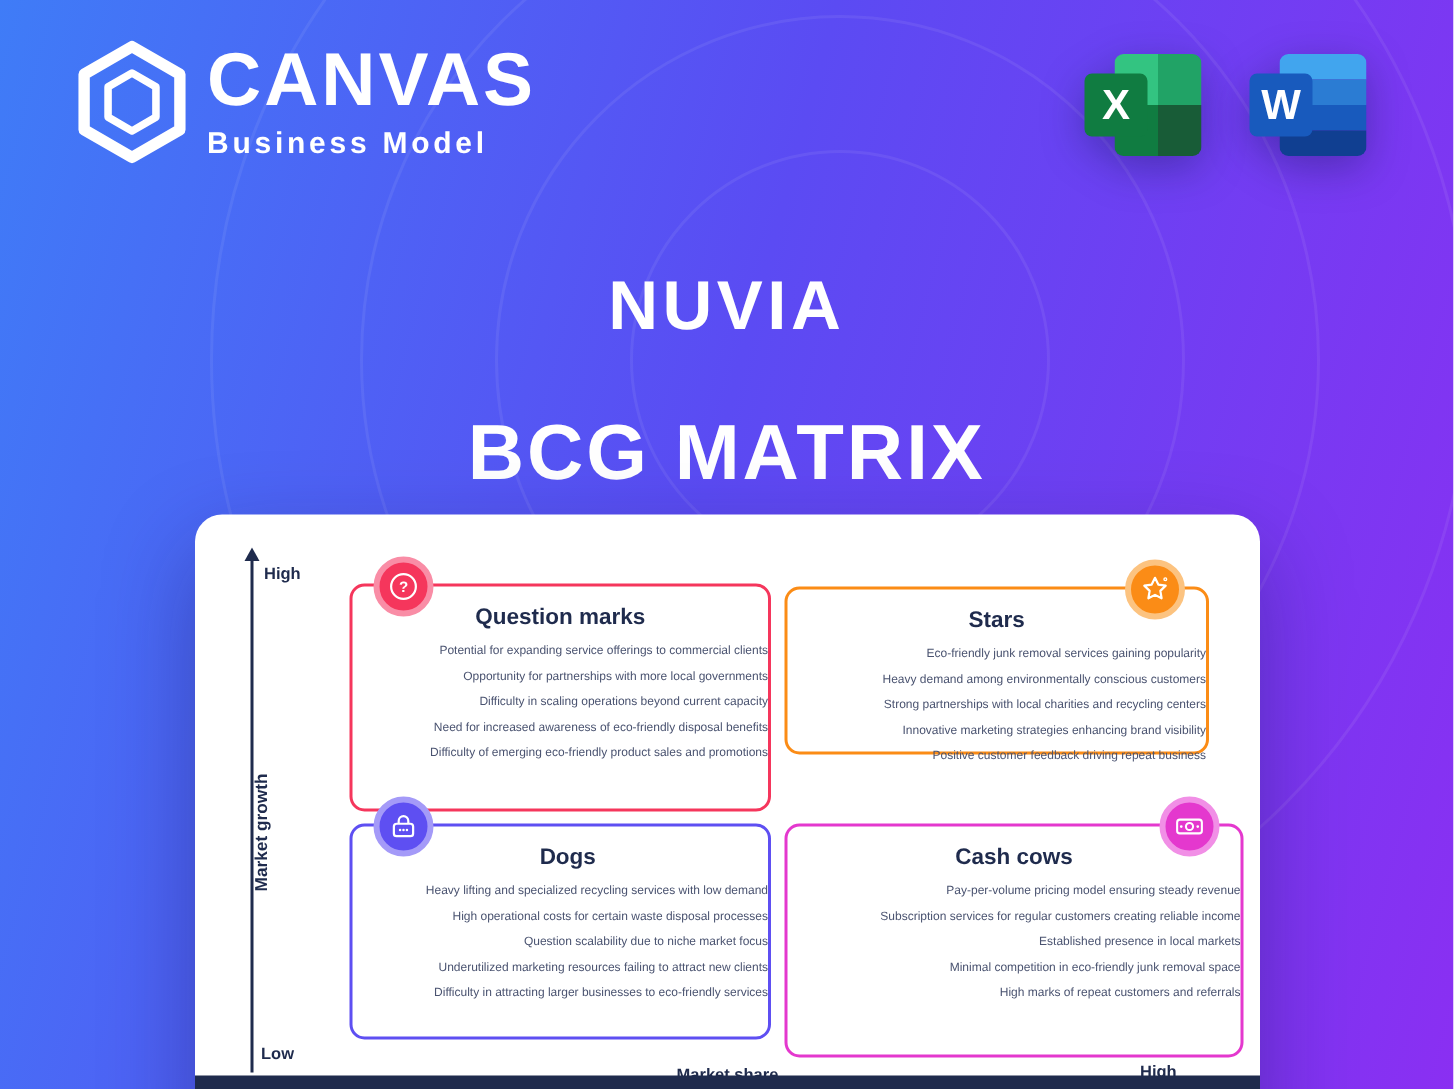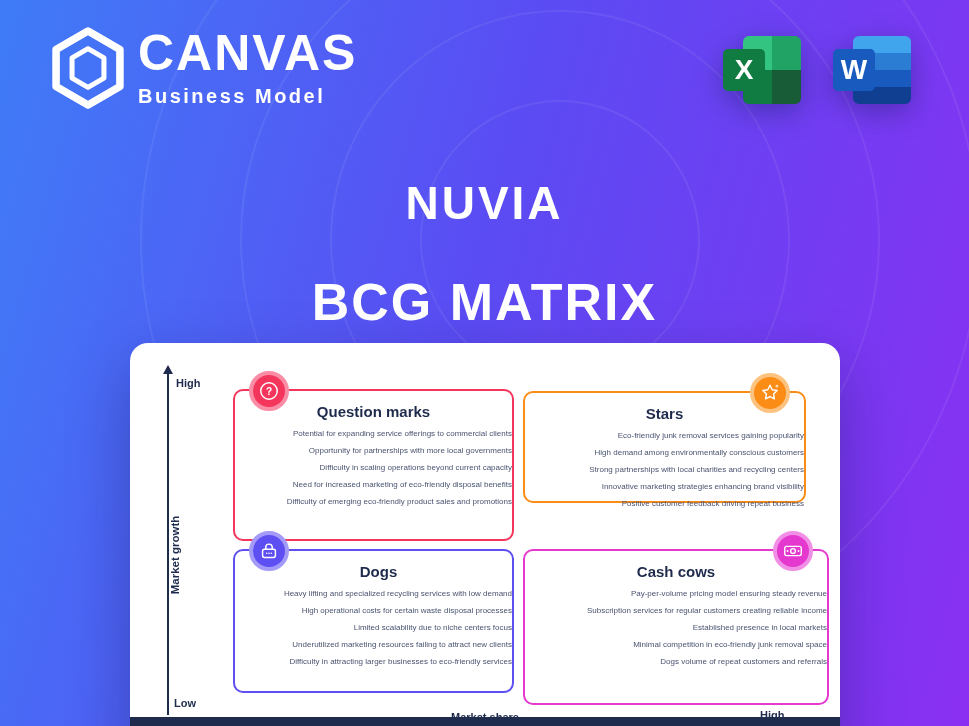--- a/index.html
+++ b/index.html
@@ -150,76 +150,76 @@
         <svg viewBox="0 0 24 24">
           <circle cx="12" cy="12" r="9" fill="none" stroke="#fff" stroke-width="1.6"></circle>
           <text x="12" y="16" text-anchor="middle" font-size="11" font-weight="bold" fill="#fff" font-family="Liberation Sans, sans-serif">?</text>
         </svg>
       </div>
       <h3 class="q-title">Question marks</h3>
       <ul class="q-items">
         <li>Potential for expanding service offerings to commercial clients</li>
         <li>Opportunity for partnerships with more local governments</li>
         <li>Difficulty in scaling operations beyond current capacity</li>
-        <li>Need for increased marketing of eco-friendly disposal benefits</li>
+        <li>Need for increased awareness of eco-friendly disposal benefits</li>
         <li>Difficulty of emerging eco-friendly product sales and promotions</li>
       </ul>
     </section>
 
     <section class="quadrant q2" style="--accent: #FB8C16; --ring: #FCC380;">
       <div class="icon-badge badge-right">
         <svg viewBox="0 0 24 24" fill="none" stroke="#fff" stroke-width="1.6" stroke-linejoin="round">
           <path d="M12 3.5l2.4 4.9 5.4.8-3.9 3.8.9 5.4-4.8-2.5-4.8 2.5.9-5.4L4.2 9.2l5.4-.8z"></path>
           <circle cx="19.5" cy="4.5" r="1" stroke-width="1"></circle>
         </svg>
       </div>
       <h3 class="q-title">Stars</h3>
       <ul class="q-items">
         <li>Eco-friendly junk removal services gaining popularity</li>
-        <li>High demand among environmentally conscious customers</li>
+        <li>Heavy demand among environmentally conscious customers</li>
         <li>Strong partnerships with local charities and recycling centers</li>
         <li>Innovative marketing strategies enhancing brand visibility</li>
         <li>Positive customer feedback driving repeat business</li>
       </ul>
     </section>
 
     <section class="quadrant q3" style="--accent: #5E4FF2; --ring: #A49AF8;">
       <div class="icon-badge badge-left">
         <svg viewBox="0 0 24 24" fill="none" stroke="#fff" stroke-width="1.6">
           <rect x="5" y="10" width="14" height="9" rx="2"></rect>
           <path d="M8.5 10V8a3.5 3.5 0 0 1 7 0v2"></path>
           <circle cx="9.5" cy="14.5" r="0.9" fill="#fff" stroke="none"></circle>
           <circle cx="12" cy="14.5" r="0.9" fill="#fff" stroke="none"></circle>
           <circle cx="14.5" cy="14.5" r="0.9" fill="#fff" stroke="none"></circle>
         </svg>
       </div>
       <h3 class="q-title">Dogs</h3>
       <ul class="q-items">
         <li>Heavy lifting and specialized recycling services with low demand</li>
         <li>High operational costs for certain waste disposal processes</li>
-        <li>Limited scalability due to niche centers focus</li>
+        <li>Question scalability due to niche market focus</li>
         <li>Underutilized marketing resources failing to attract new clients</li>
         <li>Difficulty in attracting larger businesses to eco-friendly services</li>
       </ul>
     </section>
 
     <section class="quadrant q4" style="--accent: #E438CE; --ring: #F18FE6;">
       <div class="icon-badge badge-right">
         <svg viewBox="0 0 24 24" fill="none" stroke="#fff" stroke-width="1.5">
           <rect x="3" y="7" width="18" height="10" rx="2"></rect>
           <circle cx="12" cy="12" r="2.6"></circle>
           <path d="M6 12h.01M18 12h.01" stroke-linecap="round" stroke-width="2"></path>
         </svg>
       </div>
       <h3 class="q-title">Cash cows</h3>
       <ul class="q-items">
         <li>Pay-per-volume pricing model ensuring steady revenue</li>
         <li>Subscription services for regular customers creating reliable income</li>
         <li>Established presence in local markets</li>
         <li>Minimal competition in eco-friendly junk removal space</li>
-        <li>Dogs volume of repeat customers and referrals</li>
+        <li>High marks of repeat customers and referrals</li>
       </ul>
     </section>
 
     <div class="card-footer"></div>
   </div>
 
 </div>
 
 </body></html>

